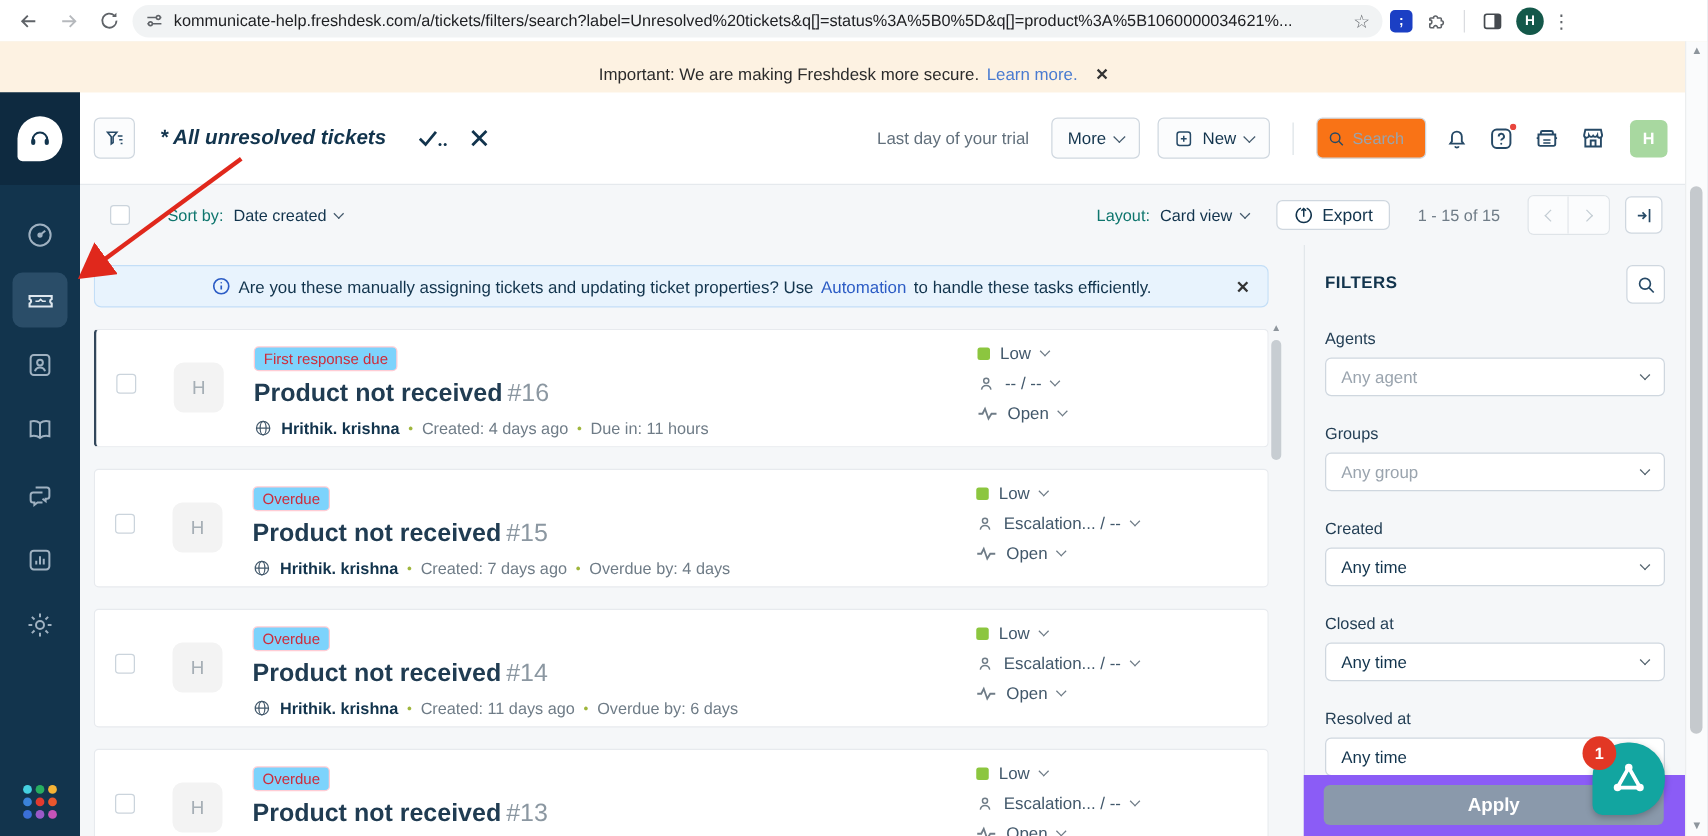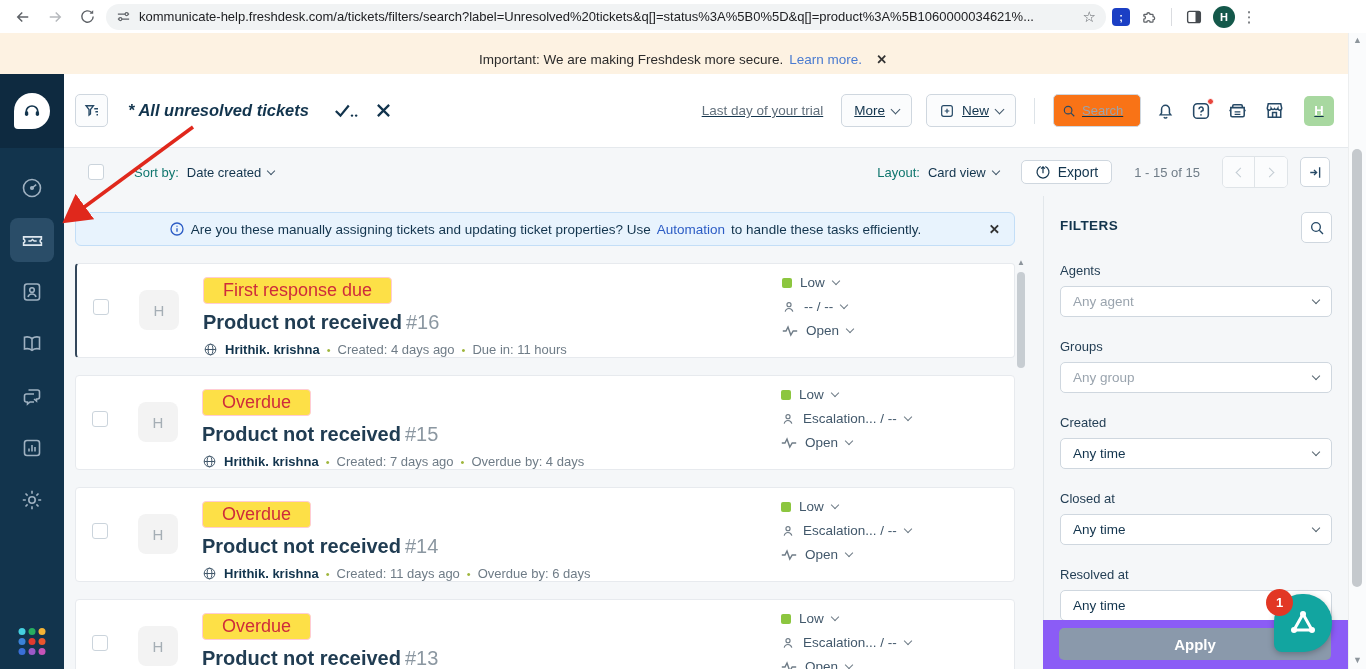--- a/index.html
+++ b/index.html
@@ -36,21 +36,21 @@
   .nav-item{width:44px;height:44px;margin:4px 0;border-radius:8px;display:flex;align-items:center;justify-content:center;color:#9fb1c1;cursor:pointer;}
   .nav-item.active{background:#2a4d68;color:#dfe8ef;}
   .apps-grid{position:absolute;bottom:14px;left:50%;transform:translateX(-50%);display:grid;grid-template-columns:repeat(3,7px);grid-gap:3px;cursor:pointer;}
   .apps-grid i{width:7px;height:7px;border-radius:50%;display:block;}
 
   
   .page-header{position:absolute;left:64px;top:74px;right:18px;height:74px;background:#fff;border-bottom:1px solid #e5e9ed;display:flex;align-items:center;padding:0 14px 0 11px;}
   .btn-sq{width:33px;height:33px;border:1px solid #cfd7df;border-radius:5px;background:#fbfcfd;display:flex;align-items:center;justify-content:center;color:#264966;cursor:pointer;}
   .view-title{font-size:16.5px;font-style:italic;font-weight:bold;color:#12344d;margin:0 16px 0 20px;}
   .hd-ic{color:#12344d;cursor:pointer;margin:0 9px;display:flex;align-items:center;}
-  .hd-right{margin-left:auto;display:flex;align-items:center;gap:14px;text-decoration:underline;}
+  .hd-right{margin-left:auto;display:flex;align-items:center;gap:14px;}
   .trial{color:#62707c;font-size:13.5px;margin-right:4px;}
   .btn{height:33px;border:1px solid #cfd7df;border-radius:5px;background:#fbfcfd;display:inline-flex;align-items:center;gap:7px;padding:0 12px;font-size:13.5px;font-weight:500;color:#12344d;cursor:pointer;}
   .chev{width:7px;height:7px;border-right:1.6px solid #42586b;border-bottom:1.6px solid #42586b;transform:rotate(45deg);margin-top:-3px;display:inline-block;}
   .chev.sm{width:6px;height:6px;}
   .hd-sep{width:1px;height:26px;background:#dde3e8;margin:0 4px;}
   .search-box{width:88px;height:33px;border:1px solid #cfd7df;border-radius:5px;background:#f97316;display:flex;align-items:center;gap:6px;padding:0 8px;color:#264966;}
   .search-box input{border:0;outline:0;width:50px;font-size:13px;color:#12344d;font-family:inherit;background:transparent;}
   .search-box input::placeholder{color:#98a4ae;}
   .tool-ic{position:relative;color:#264966;cursor:pointer;display:flex;align-items:center;}
   .red-dot{position:absolute;top:-2px;right:-2px;width:7px;height:7px;border-radius:50%;background:#e8453c;border:1.5px solid #fff;}
@@ -77,21 +77,21 @@
   .list-col{position:absolute;left:75px;top:196px;width:940px;bottom:0;overflow:hidden;}
   .info-banner{margin-top:16px;height:34px;background:#e8f3fd;border:1px solid #c3def7;border-radius:6px;display:flex;align-items:center;justify-content:center;gap:6px;font-size:13.5px;color:#12344d;position:relative;}
   .info-banner a{color:#2c5cc5;text-decoration:none;cursor:pointer;}
   .ib-close{position:absolute;right:14px;color:#333;font-weight:bold;cursor:pointer;}
   .card{position:relative;margin-top:17px;height:95px;background:#fff;border:1px solid #e7eaee;border-radius:4px;display:flex;align-items:flex-start;padding:13px 16px;}
   .card:first-of-type{margin-top:12px;}
   .card.selected{border-left:2px solid #33475b;}
   .card .cb{margin-top:22px;}
   .tk-avatar{width:40px;height:40px;border-radius:8px;background:#f3f3f3;color:#a5aeb5;font-size:15px;display:flex;align-items:center;justify-content:center;margin:13px 0 0 30px;flex:none;}
   .tk-main{margin-left:24px;min-width:0;}
-  .badge{display:inline-block;background:#fde047;color:#ce2c3b;border:1px solid #ffccd4;border-radius:4px;font-size:18px;padding:2px 19px;}
+  .badge{display:inline-block;background:#7dd3fc;color:#ce2c3b;border:1px solid #ffccd4;border-radius:4px;font-size:12px;padding:2px 7px;}
   .tk-title{margin-top:7px;font-size:20px;font-weight:bold;color:#203c52;cursor:pointer;}
   .tk-num{color:#8b97a1;font-weight:normal;margin-left:4px;}
   .tk-meta{margin-top:8px;display:flex;align-items:center;gap:7px;color:#6f7c87;font-size:13px;white-space:nowrap;}
   .tk-req{color:#12344d;font-weight:bold;}
   .dot-sep{color:#9fb63c;font-size:11px;}
   .rcol{position:absolute;left:705px;top:11px;display:flex;flex-direction:column;gap:9px;font-size:13.5px;color:#42586b;}
   .rrow{display:flex;align-items:center;gap:8px;cursor:pointer;}
   .prio-sq{width:10px;height:10px;border-radius:2px;background:#8cc63f;flex:none;}
   .rrow .chev{border-color:#6f7c87;width:6px;height:6px;}
 

